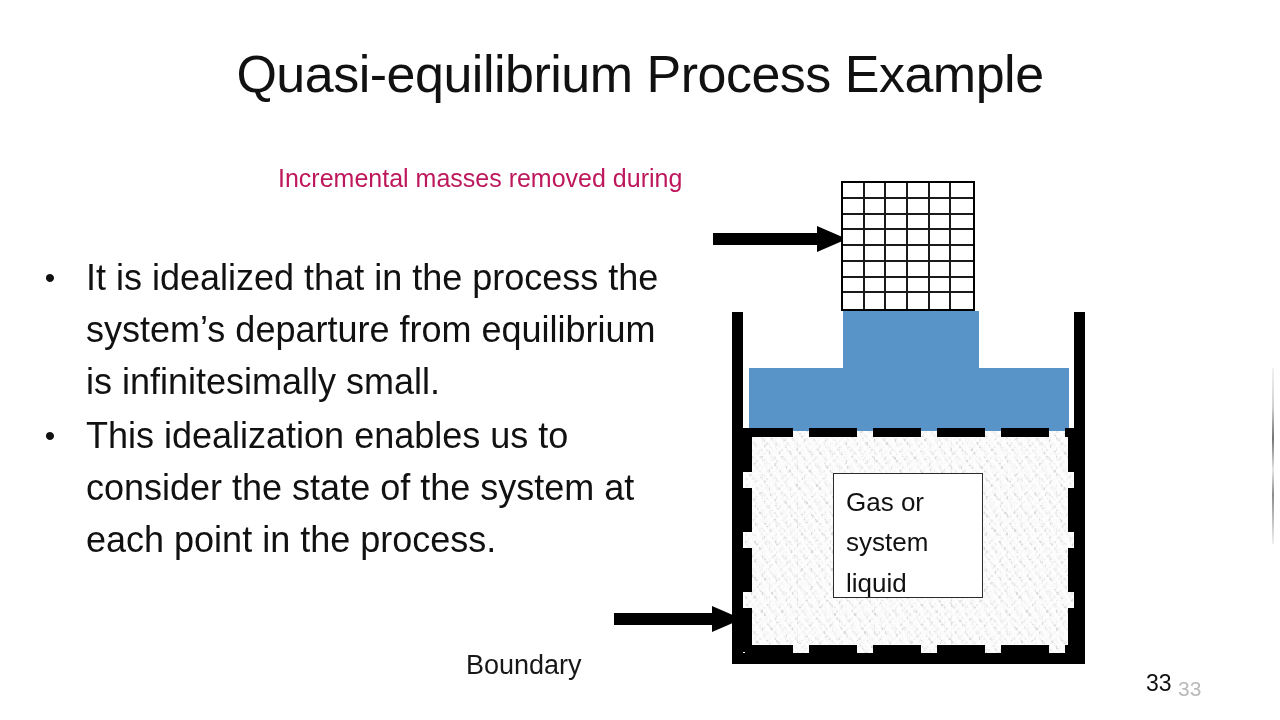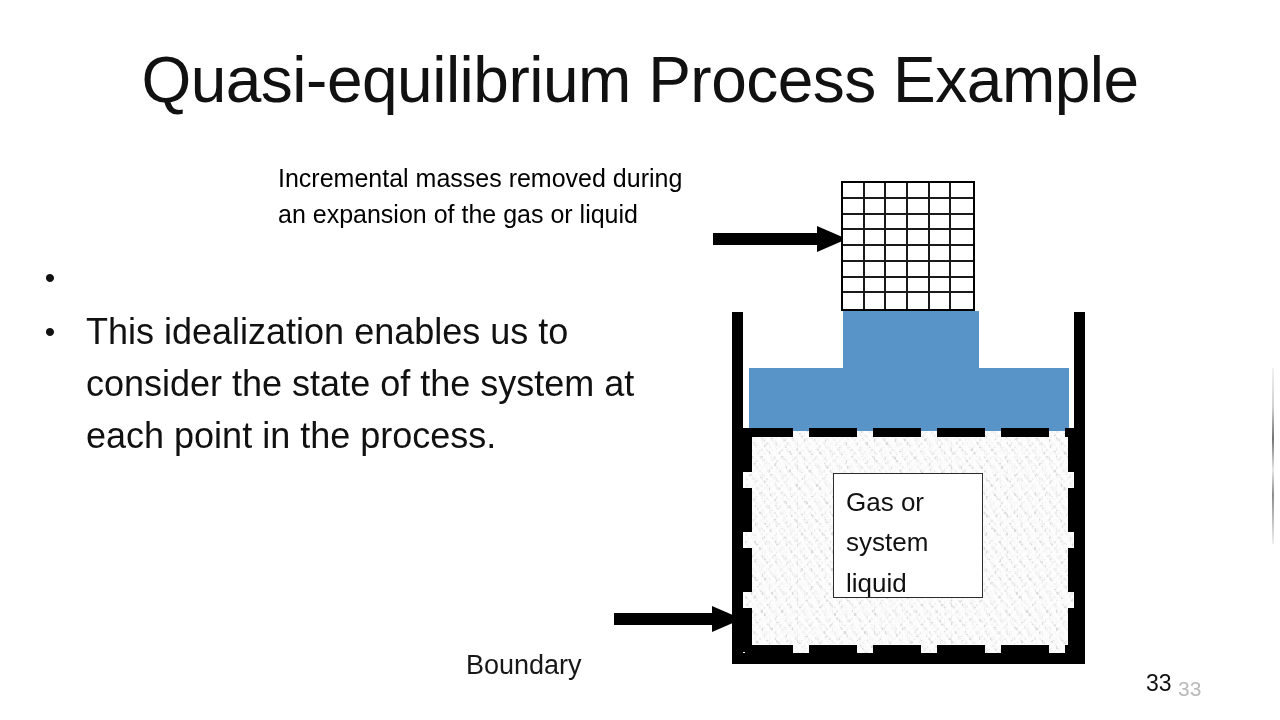--- a/index.html
+++ b/index.html
@@ -19,37 +19,37 @@
     overflow: hidden;
   }
 
   
   #slide-title {
     position: absolute;
     left: 0;
     top: 48px;
     width: 1280px;
     text-align: center;
-    font-size: 64px;
+    font-size: 52px;
     line-height: 1.0;
     color: #111111;
     font-weight: 400;
     letter-spacing: -0.5px;
     white-space: nowrap;
   }
 
   
   #caption {
     position: absolute;
     left: 278px;
     top: 160px;
     width: 500px;
     font-size: 25px;
     line-height: 1.45;
-    color: #000000;
+    color: #be185d;
     text-align: left;
   }
   #caption .cap-line { display: block; }
 
   
   #bullets {
     position: absolute;
     left: 14px;
     top: 252px;
     width: 670px;
@@ -244,26 +244,26 @@
 </style>
 </head>
 <body>
 
 <div id="slide">
 
   <div id="slide-title">Quasi-equilibrium Process Example</div>
 
   <div id="caption">
     <span class="cap-line">Incremental masses removed during</span>
-    <span class="cap-line">an expansion of the gas or liquid</span>
   </div>
 
   <div id="bullets">
     <div class="bullet-row">
       <div class="bullet-dot">•</div>
+      <div class="bullet-text">It is idealized that in the process the system’s departure from equilibrium is infinitesimally small.</div>
     </div>
     <div class="bullet-row">
       <div class="bullet-dot">•</div>
       <div class="bullet-text">This idealization enables us to consider the state of the system at each point in the process.</div>
     </div>
   </div>
 
   <div id="boundary-label">Boundary</div>
 
   <div class="arrow" id="arrow-top">

